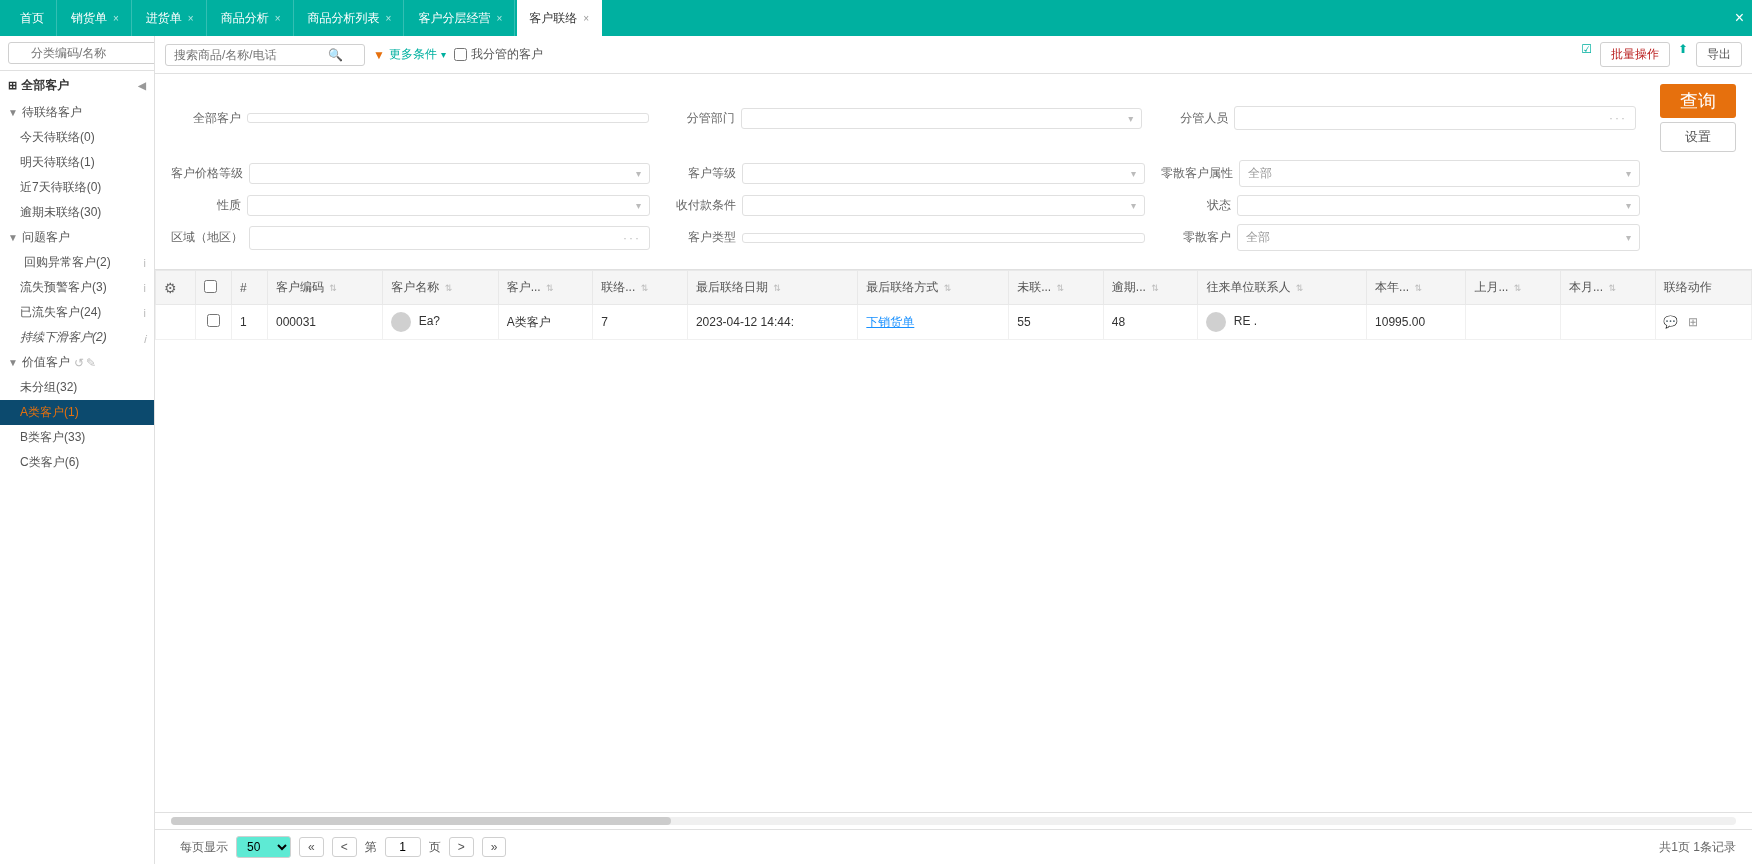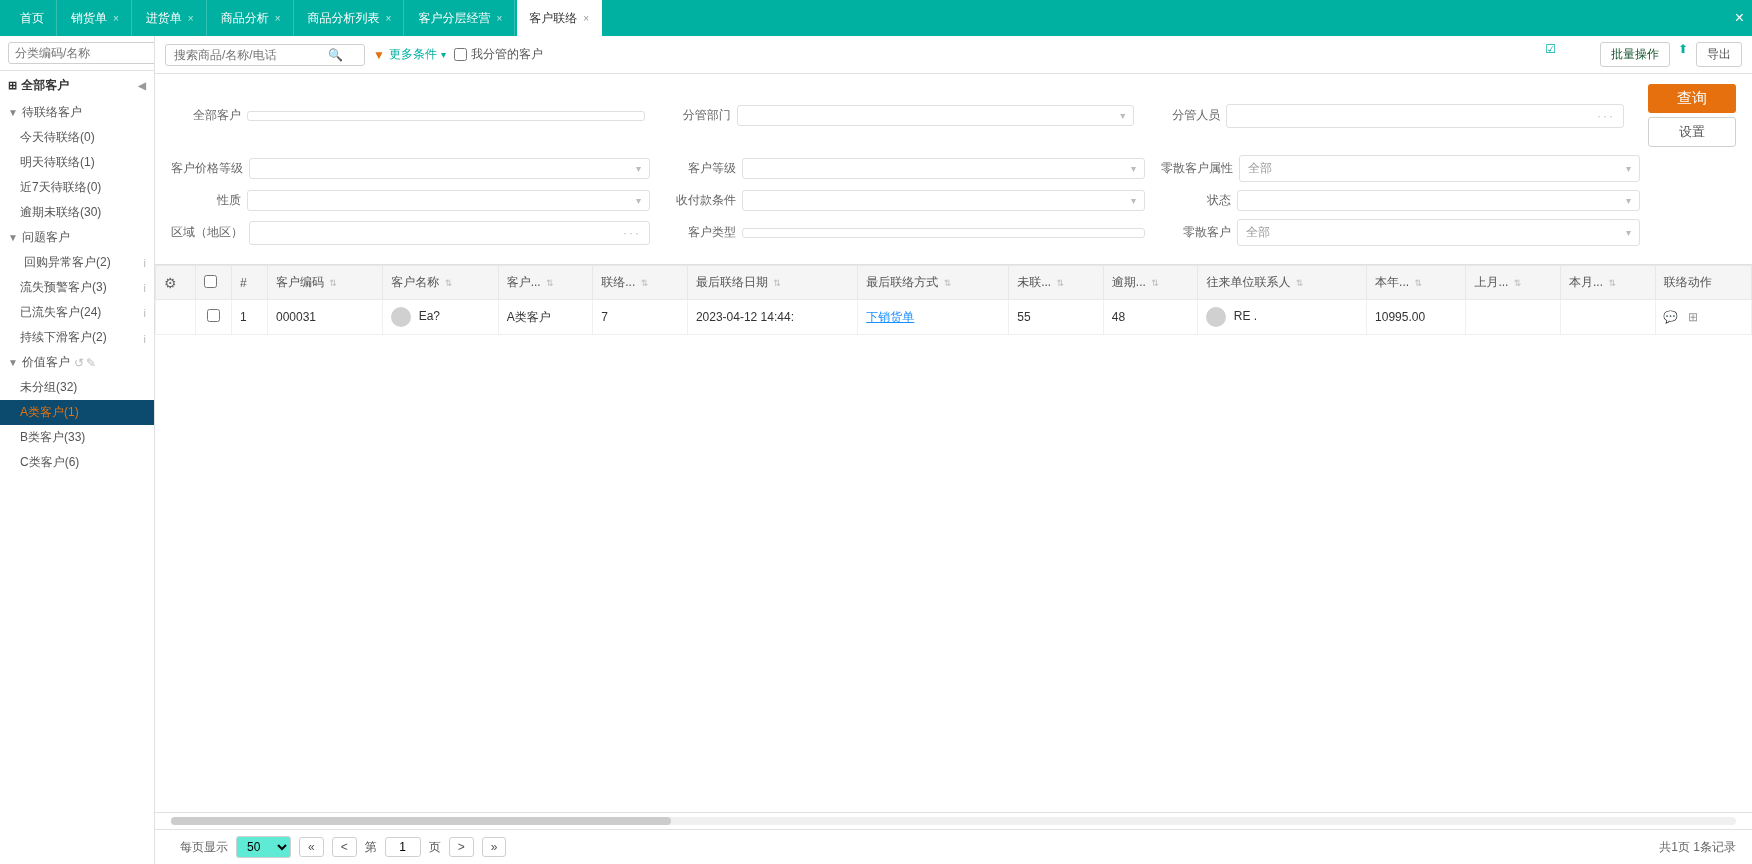--- a/index.html
+++ b/index.html
@@ -31,21 +31,21 @@
     .sidebar {
       width: 155px; background: #fff; border-right: 1px solid #e0e0e0;
       overflow-y: auto; flex-shrink: 0;
     }
     .sidebar-search {
       display: flex; align-items: center;
       padding: 6px 8px; border-bottom: 1px solid #e0e0e0;
     }
     .sidebar-search input {
       flex: 1; border: 1px solid #d0d0d0; border-radius: 3px;
-      padding: 3px 6px; font-size: 12px; outline: none;
+      padding: 3px 22px; font-size: 12px; outline: none;
     }
 
     .sidebar-section-header {
       display: flex; align-items: center; justify-content: space-between;
       padding: 6px 8px; font-weight: bold; font-size: 13px; color: #333;
       cursor: pointer;
     }
     .sidebar-section-header .collapse-icon { font-size: 10px; color: #999; }
     .sidebar-group-title {
       display: flex; align-items: center;
@@ -72,21 +72,21 @@
       padding: 3px 8px; background: #fff; min-width: 200px;
     }
     .search-bar input { border: none; outline: none; font-size: 12px; width: 150px; }
     .search-bar .search-icon { color: #00b0a0; margin-left: 4px; }
     .filter-btn {
       display: flex; align-items: center; gap: 4px;
       color: #00b0a0; cursor: pointer; font-size: 12px;
     }
     .checkbox-label { display: flex; align-items: center; gap: 4px; font-size: 12px; color: #555; cursor: pointer; }
     .toolbar-right { margin-left: auto; display: flex; gap: 8px; }
-    .btn-batch { border: 1px solid #d0d0d0; padding: 3px 10px; border-radius: 3px; background: #fff; cursor: pointer; color: #14532d; font-size: 12px; margin-left: 36px; }
+    .btn-batch { border: 1px solid #d0d0d0; padding: 3px 10px; border-radius: 3px; background: #fff; cursor: pointer; color: #b91c1c; font-size: 12px; }
     .btn-export { border: 1px solid #d0d0d0; padding: 3px 10px; border-radius: 3px; background: #fff; cursor: pointer; color: #555; font-size: 12px; }
 
     
     .filter-form {
       background: #fff; padding: 10px 16px;
       border-bottom: 1px solid #e0e0e0;
     }
     .filter-row { display: flex; gap: 16px; margin-bottom: 8px; align-items: center; }
     .filter-field {
       display: flex; align-items: center; gap: 6px; flex: 1;
@@ -95,21 +95,21 @@
     .filter-input {
       flex: 1; border: 1px solid #e0e0e0; border-radius: 3px;
       padding: 4px 8px; font-size: 12px; outline: none; background: #fff;
       display: flex; align-items: center; justify-content: space-between;
       cursor: pointer; color: #999;
     }
     .filter-input .arrow { color: #bbb; font-size: 10px; }
     .filter-input .dots { color: #bbb; font-size: 12px; letter-spacing: 2px; }
     .btn-query {
       background: #e6700d; color: #fff; border: none;
-      padding: 5px 29px; border-radius: 3px; cursor: pointer; font-size: 15px;
+      padding: 5px 20px; border-radius: 3px; cursor: pointer; font-size: 18px;
     }
     .btn-setting {
       background: #fff; color: #555; border: 1px solid #d0d0d0;
       padding: 5px 16px; border-radius: 3px; cursor: pointer; font-size: 13px;
     }
     .filter-actions { display: flex; flex-direction: column; gap: 4px; margin-left: 8px; }
 
     
     .table-area { flex: 1; overflow: auto; background: #fff; margin: 0; }
     table { width: 100%; border-collapse: collapse; font-size: 12px; }
@@ -232,21 +232,21 @@
       <span style="color:#bbb;font-size:11px;">ℹ</span>
     </div>
     <div class="sidebar-item" style="display:flex;align-items:center;justify-content:space-between;">
       <span>流失预警客户(3)</span>
       <span style="color:#bbb;font-size:11px;">ℹ</span>
     </div>
     <div class="sidebar-item" style="display:flex;align-items:center;justify-content:space-between;">
       <span>已流失客户(24)</span>
       <span style="color:#bbb;font-size:11px;">ℹ</span>
     </div>
-    <div class="sidebar-item" style="display:flex;align-items:flex-end;justify-content:space-between;">
+    <div class="sidebar-item" style="display:flex;align-items:flex-end;justify-content:space-between;font-style:italic;">
       <span>持续下滑客户(2)</span>
       <span style="color:#bbb;font-size:11px;">ℹ</span>
     </div>
 
     <div class="sidebar-group-title">
       <span class="arrow">▼</span>
       <span>价值客户</span>
       <span style="margin-left:4px;color:#bbb;">↺</span>
       <span style="margin-left:2px;color:#bbb;">✎</span>
     </div>

